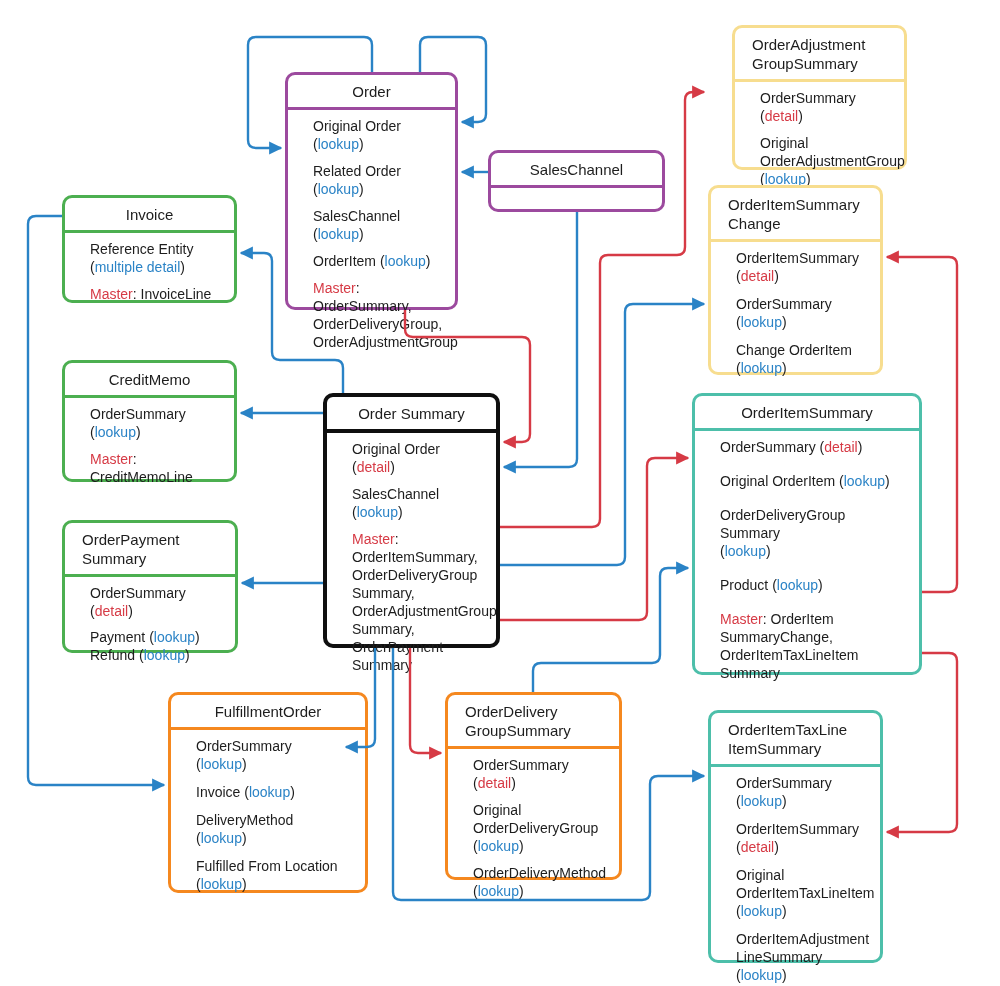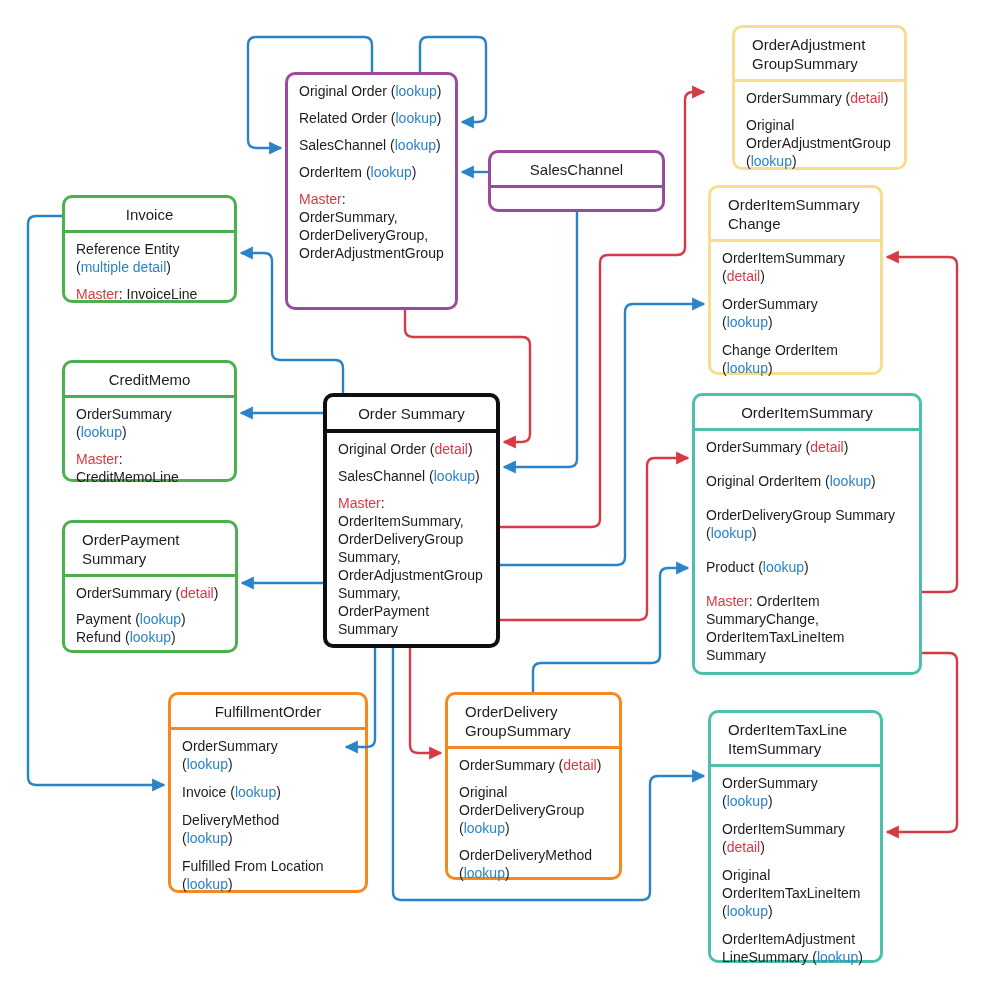--- a/index.html
+++ b/index.html
@@ -16,21 +16,21 @@
     border:3px solid #888; border-radius:10px; z-index:2;
   }
   .box.heavy { border-width:4px; }
   .box-title {
     font-size:15px; line-height:19px; color:var(--text);
     padding:7px 10px 6px 10px; text-align:center;
     border-bottom:3px solid; border-color:inherit;
   }
   .box.heavy .box-title { border-bottom-width:4px; }
   .box-title.left { text-align:left; padding-left:17px; }
-  .box-body { padding:7px 10px 6px 11px; }
+  .box-body { padding:7px 10px 6px 25px; }
   .box-body p { margin:0; font-size:14px; line-height:18px; color:var(--text); }
   .seg-b { color:var(--link_blue); }
   .seg-r { color:var(--detail_red); }
 </style>
 </head>
 <body>
 
 <div class="canvas">
   <svg id="edges-svg" width="1000" height="986" viewBox="0 0 1000 986">
     <defs>
@@ -57,20 +57,21 @@
         <path d="M405,310 L405,329 Q405,337 413,337 L522,337 Q530,337 530,345 L530,434 Q530,442 522,442 L504,442" class="edge red" marker-end="url(#arrow-red)"></path>
         <path d="M500,527 L592,527 Q600,527 600,519 L600,263 Q600,255 608,255 L677,255 Q685,255 685,247 L685,100 Q685,92 693,92 L704,92" class="edge red" marker-end="url(#arrow-red)"></path>
         <path d="M500,620 L639,620 Q647,620 647,612 L647,466 Q647,458 655,458 L688,458" class="edge red" marker-end="url(#arrow-red)"></path>
         <path d="M410,648 L410,745 Q410,753 418,753 L441,753" class="edge red" marker-end="url(#arrow-red)"></path>
         <path d="M922,592 L949,592 Q957,592 957,584 L957,265 Q957,257 949,257 L887,257" class="edge red" marker-end="url(#arrow-red)"></path>
         <path d="M922,653 L949,653 Q957,653 957,661 L957,824 Q957,832 949,832 L887,832" class="edge red" marker-end="url(#arrow-red)"></path>
       </g>
   </svg>
   <div id="boxes">
       <div class="box" style="left: 285px; top: 72px; width: 173px; height: 238px; border-color: rgb(156, 74, 158);">
+        <div class="box-title">Order</div>
         <div class="box-body">
           <p style="margin-bottom: 9px;">Original Order (<span class="seg-b">lookup</span>)</p>
           <p style="margin-bottom: 9px;">Related Order (<span class="seg-b">lookup</span>)</p>
           <p style="margin-bottom: 9px;">SalesChannel (<span class="seg-b">lookup</span>)</p>
           <p style="margin-bottom: 9px;">OrderItem (<span class="seg-b">lookup</span>)</p>
           <p><span class="seg-r">Master</span>:<br>OrderSummary,<br>OrderDeliveryGroup,<br>OrderAdjustmentGroup</p>
         </div>
       </div>
       <div class="box" style="left: 488px; top: 150px; width: 177px; height: 62px; border-color: rgb(156, 74, 158);">
         <div class="box-title" style="border-bottom-width: 3px;">SalesChannel</div>

